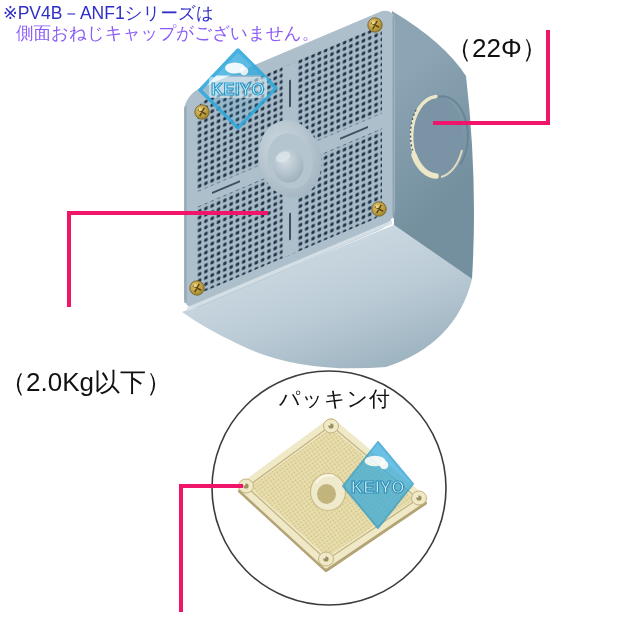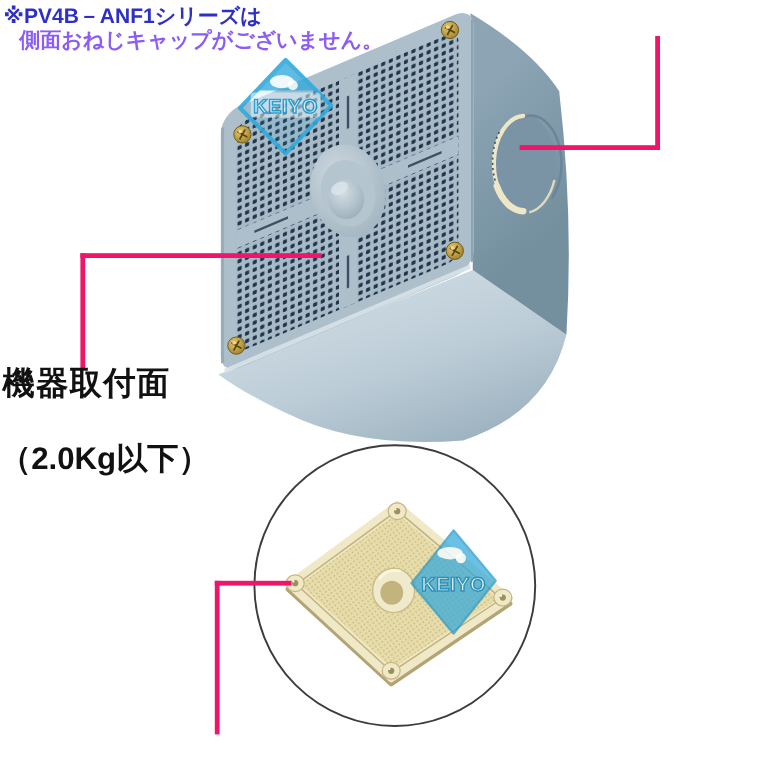--- a/index.html
+++ b/index.html
@@ -1,20 +1,20 @@
 <!DOCTYPE html>
 <html><head>
 <meta charset="utf-8">
 <style>
   html,body{margin:0;padding:0;background:#fff;}
   #stage{
     position:relative;width:640px;height:640px;background:#fff;overflow:hidden;
     font-family:"Liberation Sans","DejaVu Sans",sans-serif;
   }
-  .label{position:absolute;white-space:nowrap;font-weight:bold;color:#111;}
+  .label{position:absolute;white-space:nowrap;font-weight:normal;color:#111;}
   .leader{position:absolute;background:#F0156B;}
   svg{position:absolute;left:0;top:0;}
 </style>
 </head>
 <body>
 
 <div id="stage">
 
   <svg width="640" height="640" viewBox="0 0 640 640">
     <defs>
@@ -155,19 +155,20 @@
   <div class="leader" style="left:546px;top:30px;width:4px;height:95px;"></div>
   <div class="leader" style="left:433px;top:121px;width:117px;height:4px;"></div>
   <div class="leader" style="left:67px;top:211px;width:201px;height:4px;"></div>
   <div class="leader" style="left:67px;top:211px;width:4px;height:96px;"></div>
   <div class="leader" style="left:179px;top:484px;width:64px;height:4px;"></div>
   <div class="leader" style="left:179px;top:484px;width:4px;height:128px;"></div>
 
   <div class="label" style="left:3px;top:1px;font-size:17.5px;color:#2E2EC8;">※PV4B－ANF1シリーズは</div>
   <div class="label" style="left:16px;top:21px;font-size:17.5px;color:#8b5cf6;">側面おねじキャップがございません。</div>
 
+  <div class="label" style="left:446px;top:31px;font-size:26px;">（22Φ）</div>
 
-  <div class="label" style="left:2px;top:301px;font-size:27px;letter-spacing:1px;">機器取付面</div>
   <div class="label" style="left:0px;top:333px;font-size:26px;margin-top:32px;">（2.0Kg以下）</div>
 
+  <div class="label" style="left:279px;top:385px;font-size:21px;letter-spacing:1px;">パッキン付</div>
 
 
 </div>
 
 </body></html>

